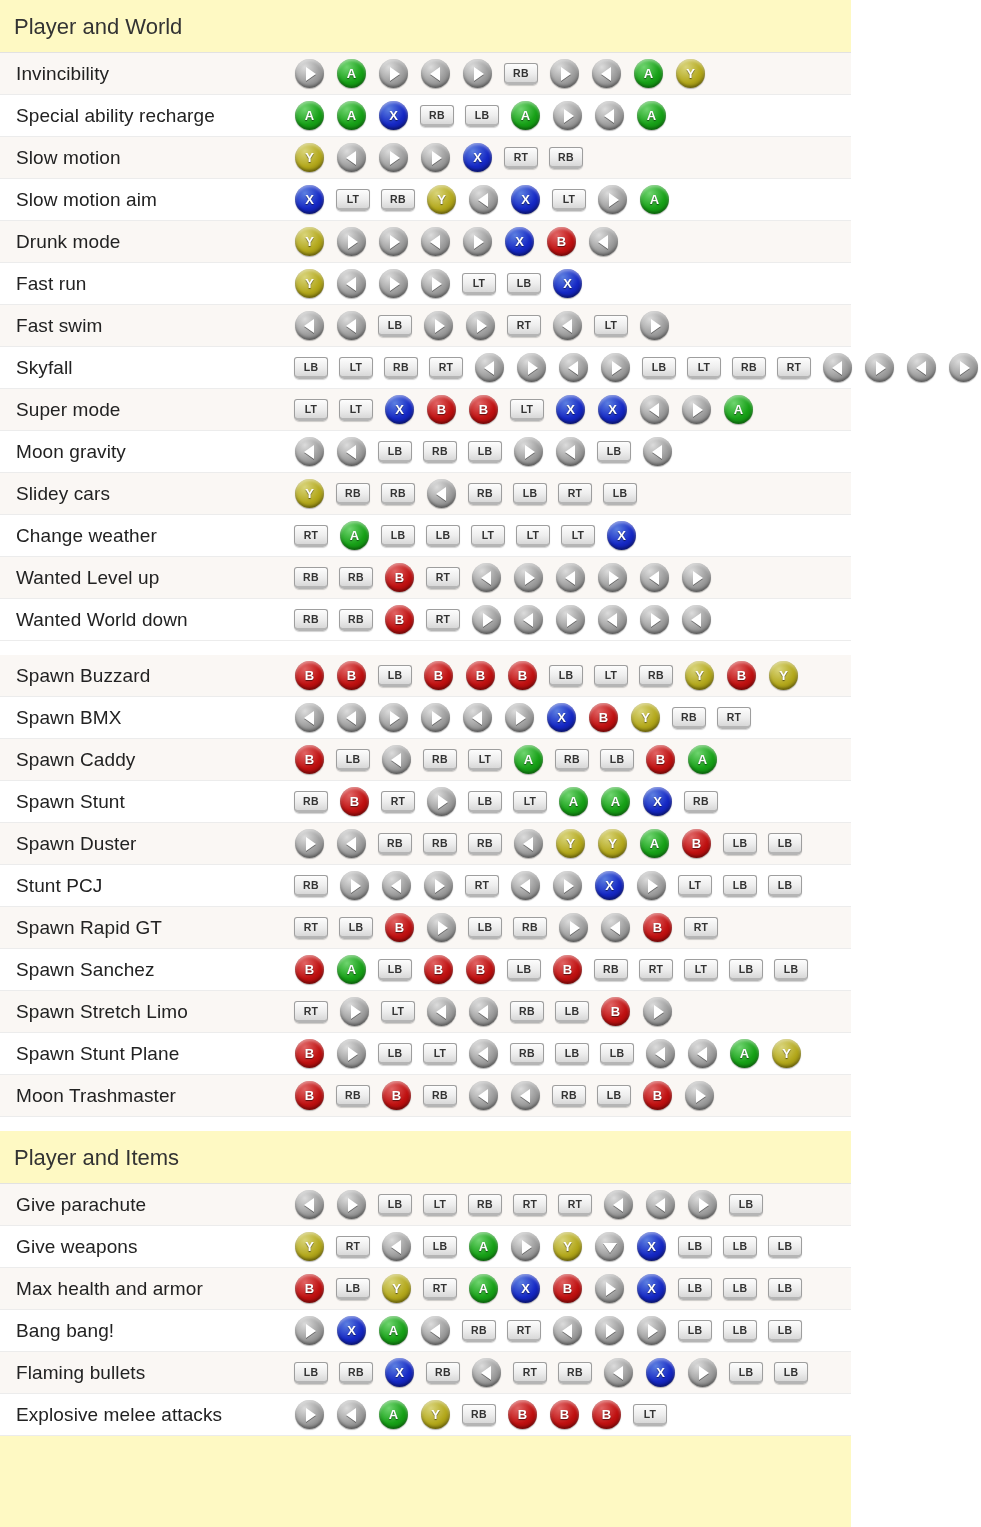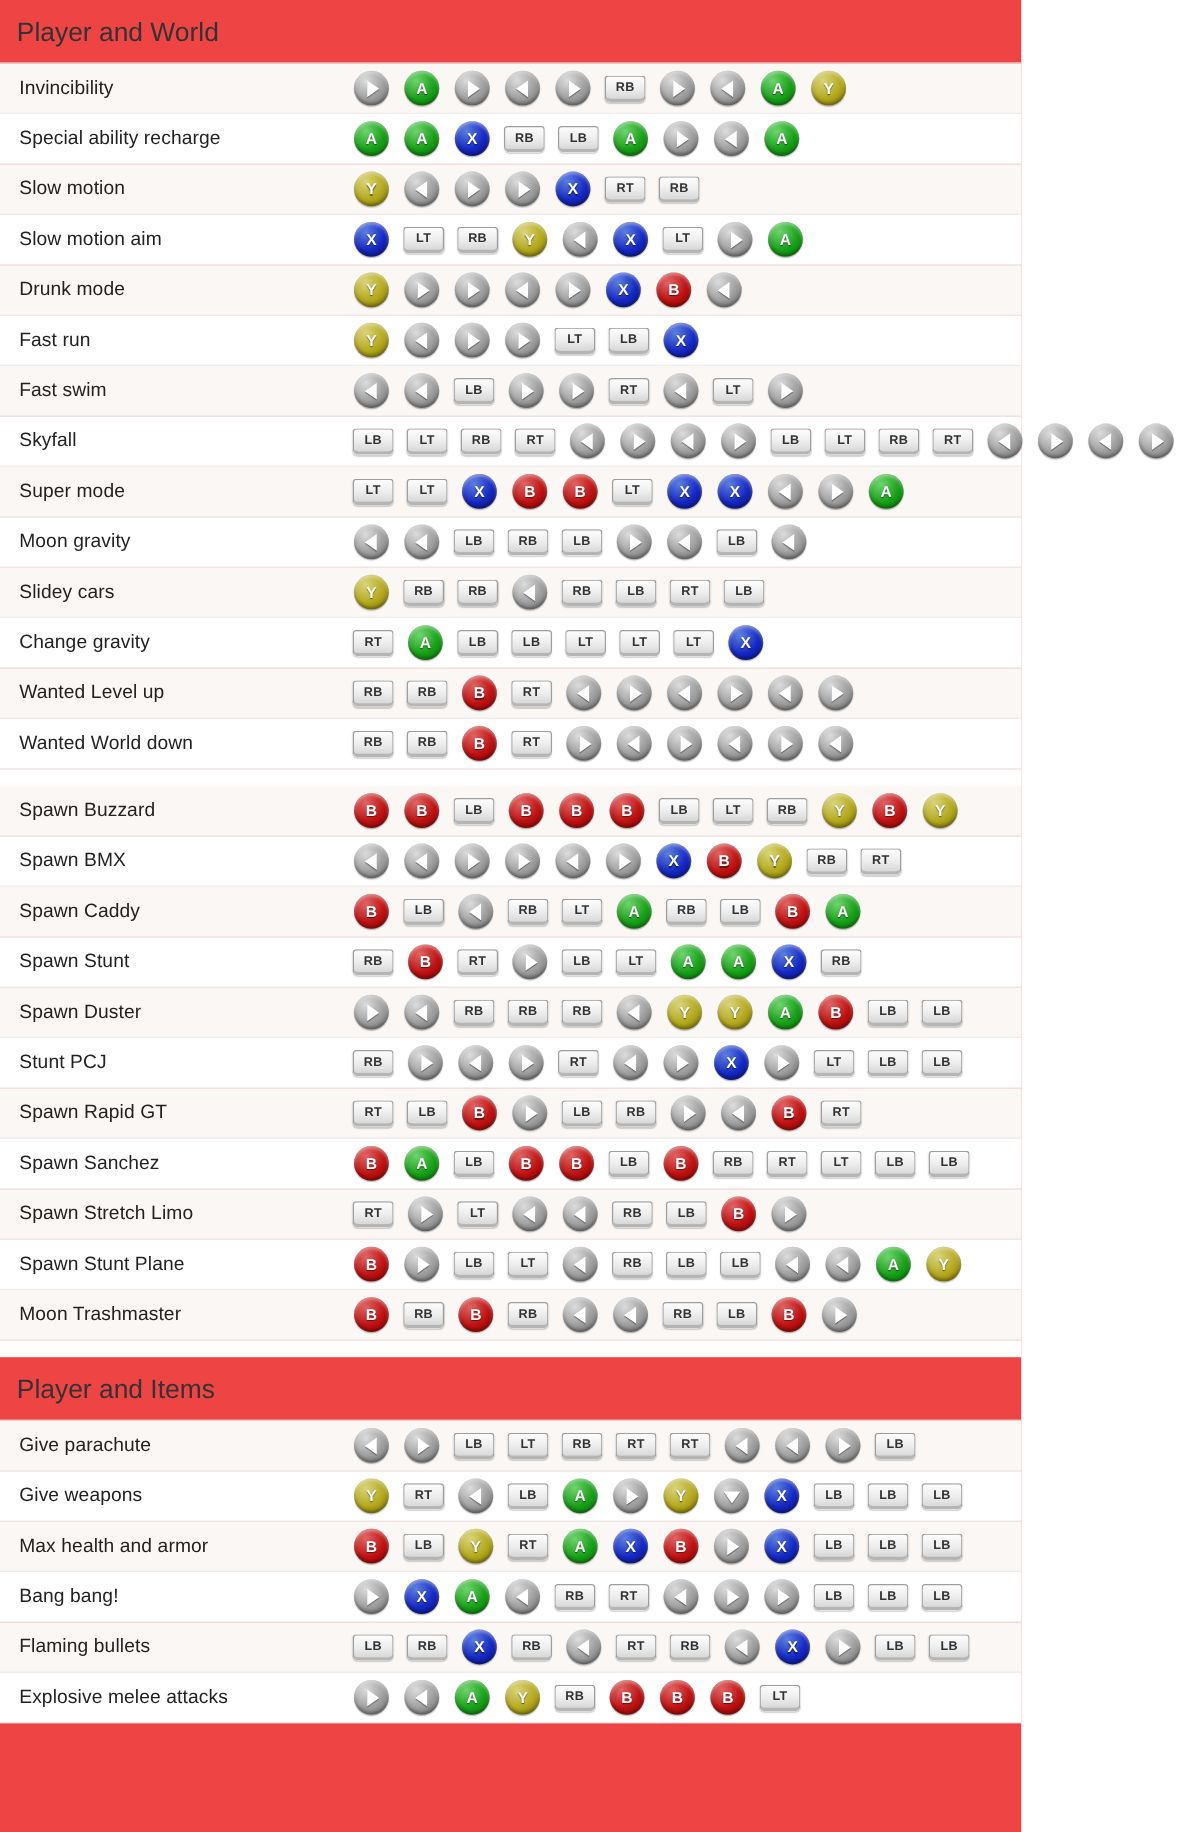--- a/index.html
+++ b/index.html
@@ -4,21 +4,21 @@
 <style>
   * { box-sizing: border-box; }
   html, body {
     margin: 0; padding: 0;
     background: #ffffff;
     font-family: "Liberation Sans", sans-serif;
   }
   .page {
     width: 851px;
     min-height: 1527px;
-    background: #ef4444;
+    background: #fef9c3;
     position: relative;
   }
   .section {
     margin: 0 0 0 0;
   }
   .section-title {
     font-size: 22px;
     color: #333;
     font-weight: normal;
     padding: 14px 0 12px 14px;
@@ -37,21 +37,21 @@
   .row.odd {
     background: #faf7f4;
   }
   .row.even {
     background: #ffffff;
     align-items: center;
   }
   .row-label {
     width: 290px;
     min-width: 290px;
-    font-size: 16px;
+    font-size: 19px;
     color: #222;
     padding-left: 16px;
     letter-spacing: 0.1px;
   }
   .btns {
     display: flex;
     align-items: center;
     gap: 3px;
     flex-wrap: nowrap;
     padding-right: 8px;
@@ -370,21 +370,21 @@
               <span class="btn dpad left">
                 <span class="tri"></span>
               </span>
               <span class="btn shoulder">RB</span>
               <span class="btn shoulder">LB</span>
               <span class="btn shoulder">RT</span>
               <span class="btn shoulder">LB</span>
             </div>
           </div>
           <div class="row even">
-            <div class="row-label">Change gravity</div>
+            <div class="row-label">Change weather</div>
             <div class="btns">
               <span class="btn shoulder">RT</span>
               <span class="btn a">A</span>
               <span class="btn shoulder">LB</span>
               <span class="btn shoulder">LB</span>
               <span class="btn shoulder">LT</span>
               <span class="btn shoulder">LT</span>
               <span class="btn shoulder">LT</span>
               <span class="btn x">X</span>
             </div>

